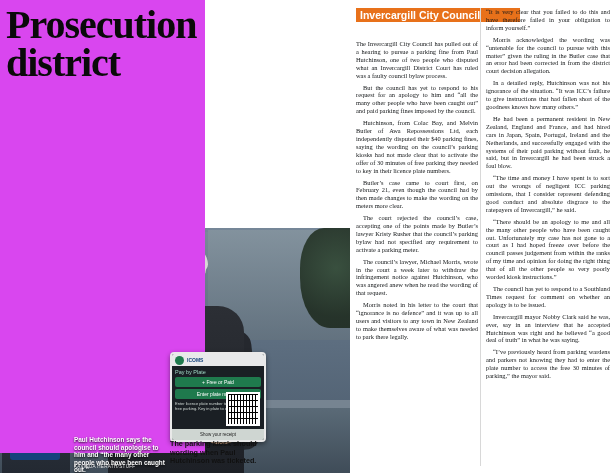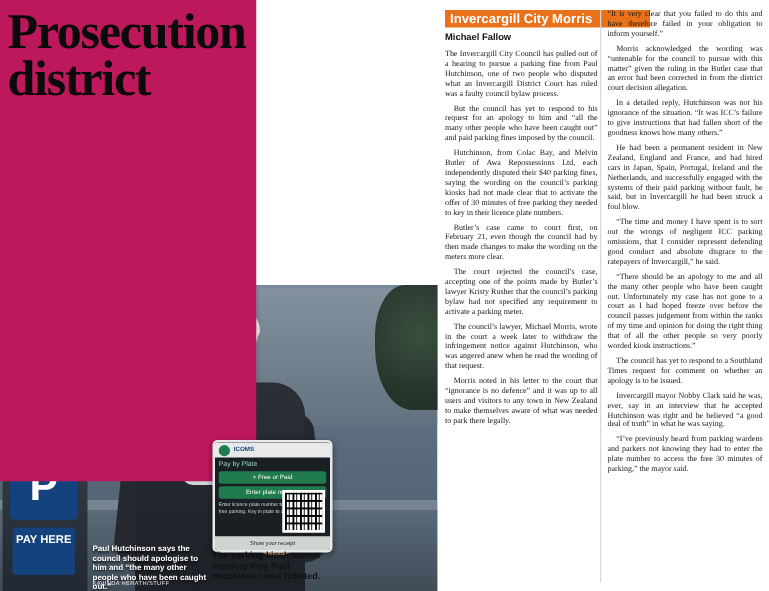--- a/index.html
+++ b/index.html
@@ -6,22 +6,22 @@
   body{
     width:615px;height:473px;overflow:hidden;
     background:#ffffff;
     font-family:"Liberation Serif", serif;
     color:#111;
   }
   .page{position:relative;width:615px;height:473px;overflow:hidden;}
 
   
   .headline-col{
-    position:absolute;left:0;top:0;width:205px;height:385px;
-    background:#be185d;
+    position:absolute;left:0;top:0;width:205px;height:453px;
+    background:#d946ef;
   }
   .headline{
     position:absolute;left:6px;top:6px;width:196px;
     font-family:"Liberation Serif", serif;
     font-weight:bold;
     font-size:40px;
     line-height:0.96;
     letter-spacing:-1px;
     color:#0a0a0a;
   }
@@ -184,26 +184,25 @@
     <div class="kiosk-body">
       <div class="kiosk-title">Pay by Plate</div>
       <div class="kiosk-btn">+ Free or Paid</div>
       <div class="kiosk-btn">Enter plate number</div>
       <div class="kiosk-note">Enter licence plate number to get 30 minutes free parking. Key in plate to activate free period.</div>
     </div>
     <div class="qr"></div>
     <div class="kiosk-foot">Show your receipt</div>
   </div>
 
-  <div class="cap-kiosk">The parking kiosk screen wording they Paul Hutchinson was ticketed.</div>
+  <div class="cap-kiosk">The parking kiosk should wording when Paul Hutchinson was ticketed.</div>
   <div class="cap-photo">Paul Hutchinson says the council should apologise to him and “the many other people who have been caught out.”</div>
   <div class="credit">KAVINDA HERATH/STUFF</div>
 
-  <div class="kicker">Invercargill City Morris</div>
-  <div class="byline">Michael Fallow</div>
+  <div class="kicker">Invercargill City Council</div>
 
   <div class="rule-v" style="left:480px;"></div>
 
   <div class="col col2">
     <p class="first">The Invercargill City Council has pulled out of a hearing to pursue a parking fine from Paul Hutchinson, one of two people who disputed what an Invercargill District Court has ruled was a faulty council bylaw process.</p>
     <p>But the council has yet to respond to his request for an apology to him and “all the many other people who have been caught out” and paid parking fines imposed by the council.</p>
     <p>Hutchinson, from Colac Bay, and Melvin Butler of Awa Repossessions Ltd, each independently disputed their $40 parking fines, saying the wording on the council’s parking kiosks had not made clear that to activate the offer of 30 minutes of free parking they needed to key in their licence plate numbers.</p>
     <p>Butler’s case came to court first, on February 21, even though the council had by then made changes to make the wording on the meters more clear.</p>
     <p>The court rejected the council’s case, accepting one of the points made by Butler’s lawyer Kristy Rusher that the council’s parking bylaw had not specified any requirement to activate a parking meter.</p>
     <p>The council’s lawyer, Michael Morris, wrote in the court a week later to withdraw the infringement notice against Hutchinson, who was angered anew when he read the wording of that request.</p>

